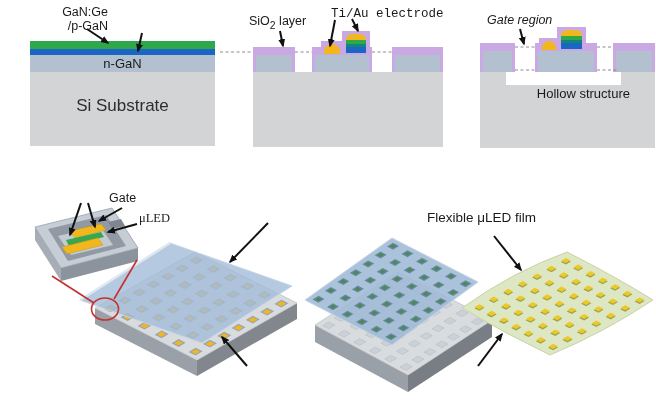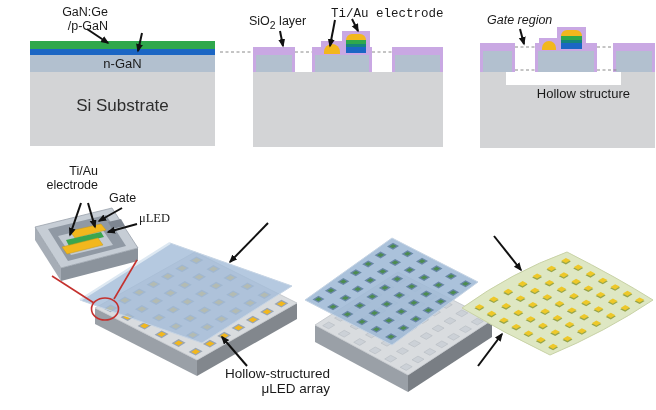--- a/index.html
+++ b/index.html
@@ -347,25 +347,18 @@
   <div class="abs" style="left:0;top:0;width:656px;height:410px;">
     <div class="lbl center" style="left:36px;top:5px;width:72px;">
       <div>GaN:Ge</div>
       <div>/p-GaN</div>
     </div>
     <div class="lbl" style="left:249px;top:14px;"><span>SiO</span><sub>2</sub><span> layer</span></div>
     <div class="lbl" style="left:331px;top:7px;font-family:Liberation Mono, monospace;">Ti/Au electrode</div>
     <div class="lbl" style="left:487px;top:13px;font-style:italic;">Gate region</div>
     <div class="lbl center" style="left:500px;top:87px;width:130px;font-size:13px;">Hollow structure</div>
 
-    <div class="lbl center" style="left:28px;top:164px;width:70px;">
-      <div>Ti/Au</div>
-      <div>electrode</div>
-    </div>
     <div class="lbl" style="left:109px;top:191px;">Gate</div>
     <div class="lbl" style="left:139px;top:211px;font-family:Liberation Serif, serif;">μLED</div>
 
-    <div class="lbl center mid" style="left:175px;top:366px;width:155px;">
-      <div>Hollow-structured</div>
-      <div>μLED array</div>
-    </div>
+    <div class="lbl mid" style="left:427px;top:210px;">Flexible μLED film</div>
   </div>
 </div>
 
 </body></html>

